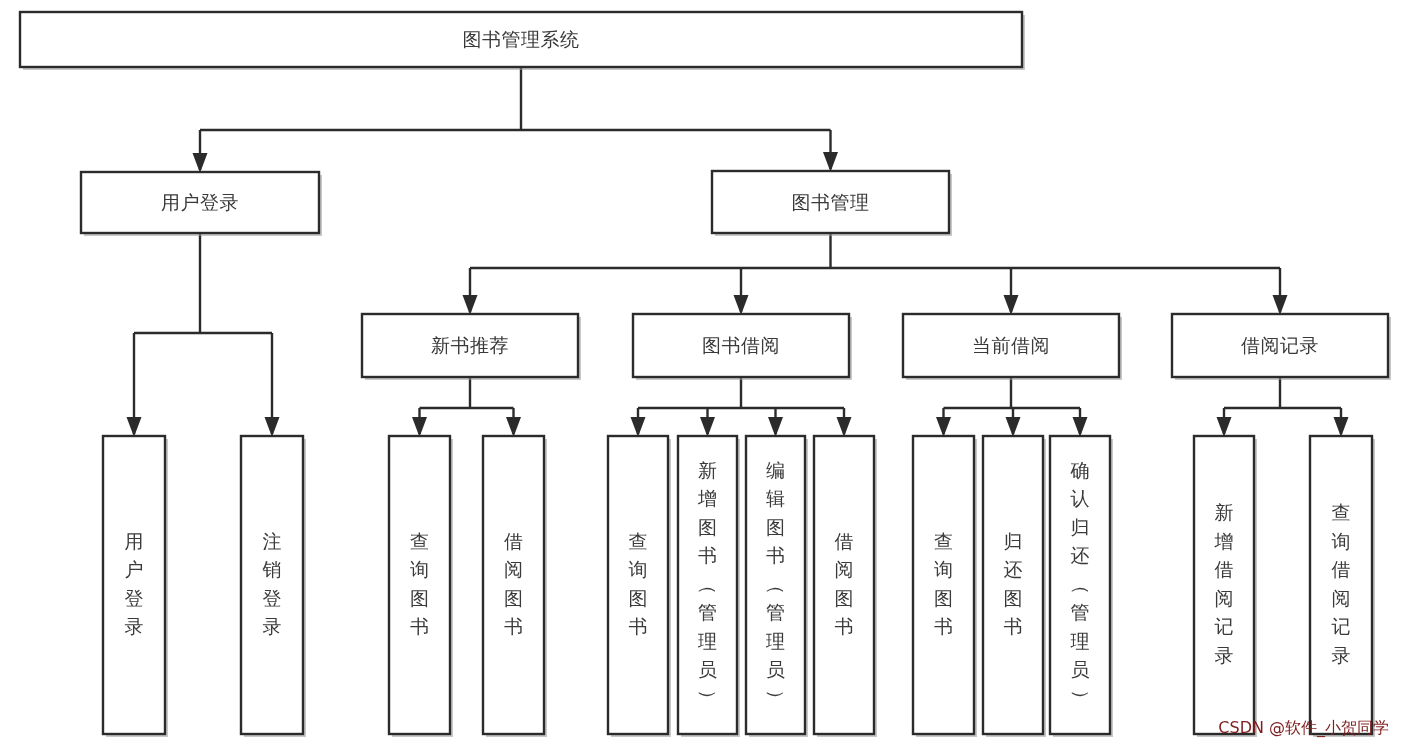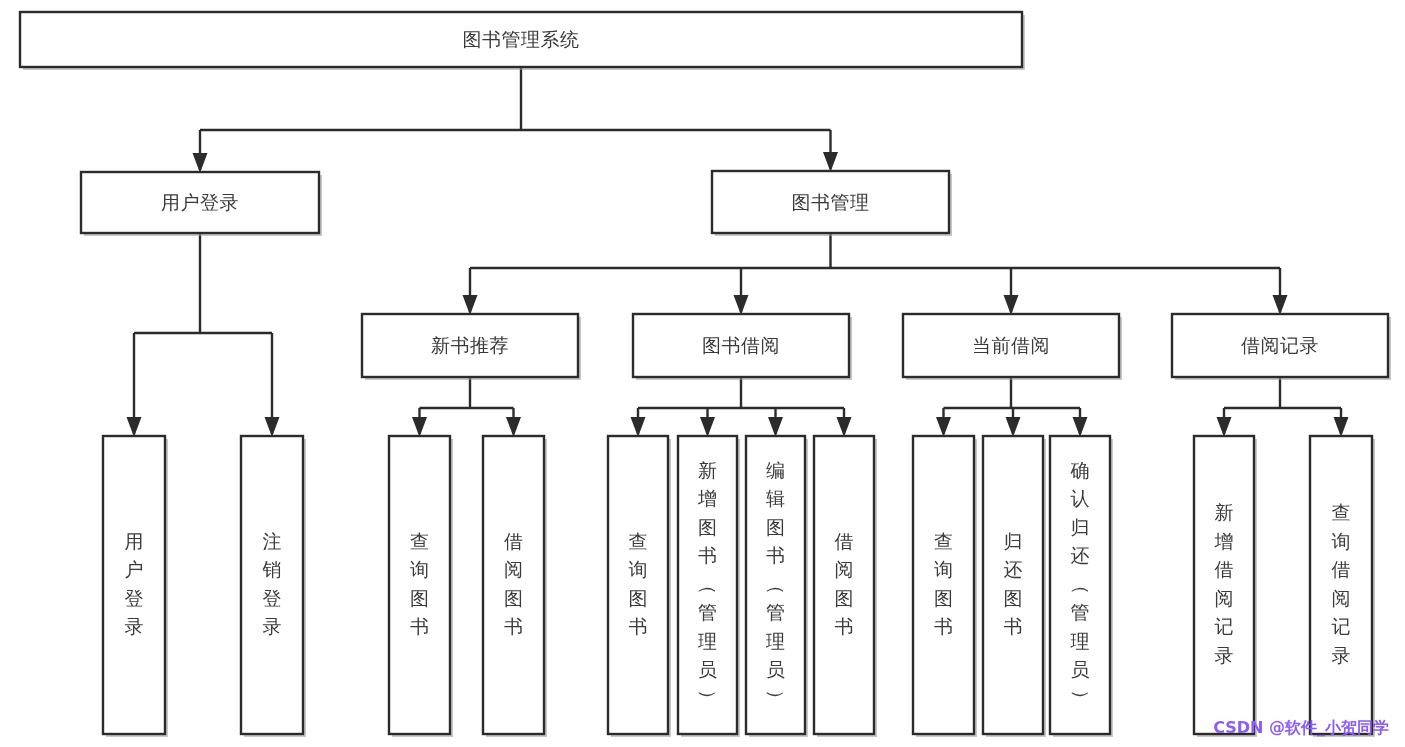--- a/index.html
+++ b/index.html
@@ -62,25 +62,24 @@
     fill: #3a3a3a;
     text-anchor: middle;
     dominant-baseline: middle;
   }
   .watermark {
     position: absolute;
     right: 12px;
     bottom: 8px;
     font-family: "DejaVu Sans", "Liberation Sans", sans-serif;
     font-size: 16px;
-    color: #8b5cf6;
+    color: #7f1d1d;
     white-space: nowrap;
     user-select: none;
     pointer-events: none;
-    font-weight: bold;
   }
 </style>
 </head>
 <body>
 
 <div id="diagram-root">
   <svg id="tree-svg" viewBox="0 0 1405 747" xmlns="http://www.w3.org/2000/svg">
     <g id="layer-connectors">
         <g>
           <line x1="521" y1="67" x2="521" y2="130" class="conn-line"></line>

